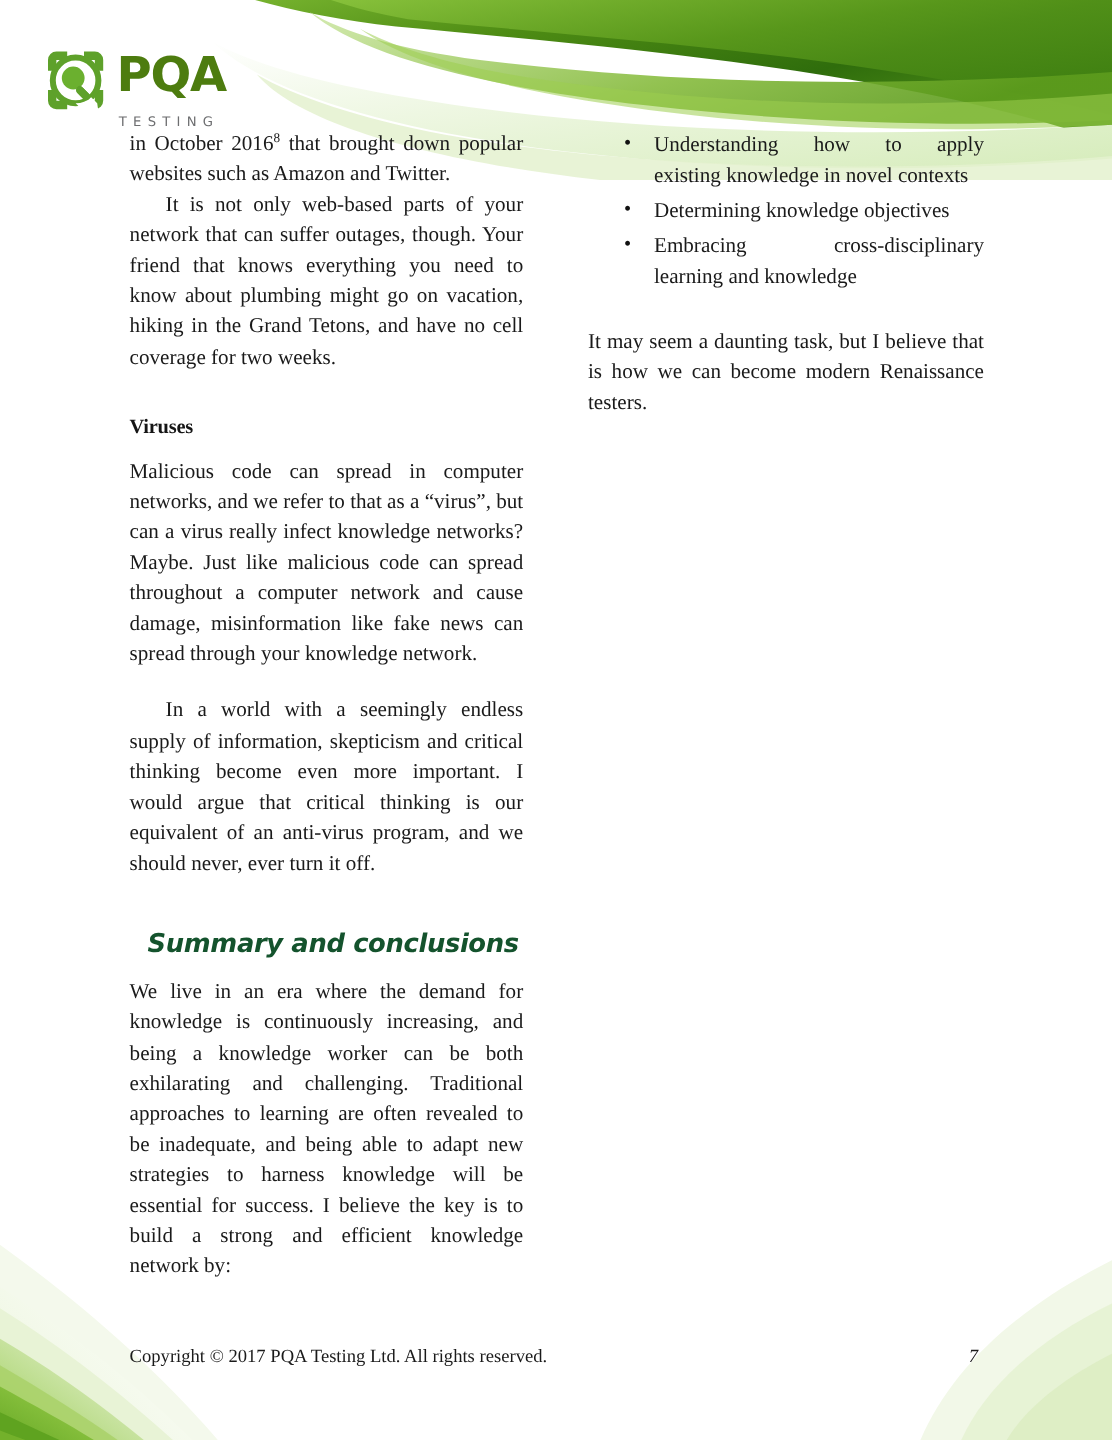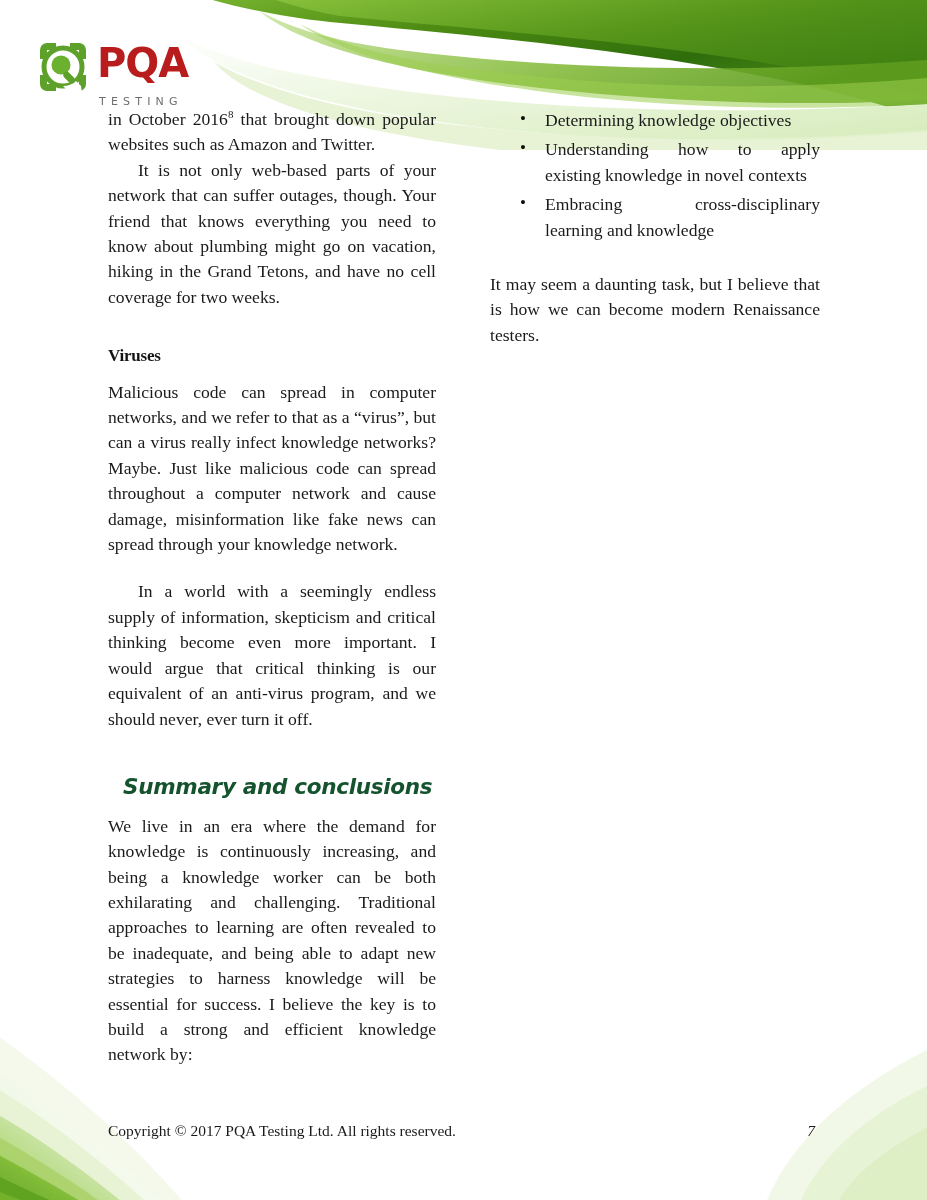--- a/index.html
+++ b/index.html
@@ -40,21 +40,21 @@
     align-items: flex-start;
     gap: 7px;
   }
   #logo-mark { width: 54px; height: 54px; display: block; }
   #logo-word { display: flex; flex-direction: column; padding-top: 4px; }
   .logo-pqa {
     font-family: "DejaVu Sans", sans-serif;
     font-weight: bold;
     font-size: 40px;
     line-height: 0.95;
-    color: #b91c1c;
+    color: #4d7c0f;
     letter-spacing: -1px;
   }
   .logo-testing {
     font-family: "DejaVu Sans", sans-serif;
     font-size: 11px;
     color: #6d6e70;
     letter-spacing: 5.2px;
     margin-top: 13px;
     padding-left: 2px;
   }
@@ -232,25 +232,25 @@
 
       <h2 class="heading-major">Summary and conclusions</h2>
 
       <p class="body">We live in an era where the demand for knowledge is continuously increasing, and being a knowledge worker can be both exhilarating and challenging. Traditional approaches to learning are often revealed to be inadequate, and being able to adapt new strategies to harness knowledge will be essential for success. I believe the key is to build a strong and efficient knowledge network by:</p>
     </div>
 
     <div class="col" id="col-right">
 
       <ul class="bullets">
         <li>
-          <span class="line-last">Determining knowledge objectives</span>
+          <span class="line-just">Understanding how to apply</span>
+          <span class="line-last">existing knowledge in novel contexts</span>
         </li>
         <li>
-          <span class="line-just">Understanding how to apply</span>
-          <span class="line-last">existing knowledge in novel contexts</span>
+          <span class="line-last">Determining knowledge objectives</span>
         </li>
         <li>
           <span class="line-just">Embracing cross-disciplinary</span>
           <span class="line-last">learning and knowledge</span>
         </li>
       </ul>
 
       <p class="body" style="margin-top:29px;">It may seem a daunting task, but I believe that is how we can become modern Renaissance testers.</p>
     </div>
   </div>

